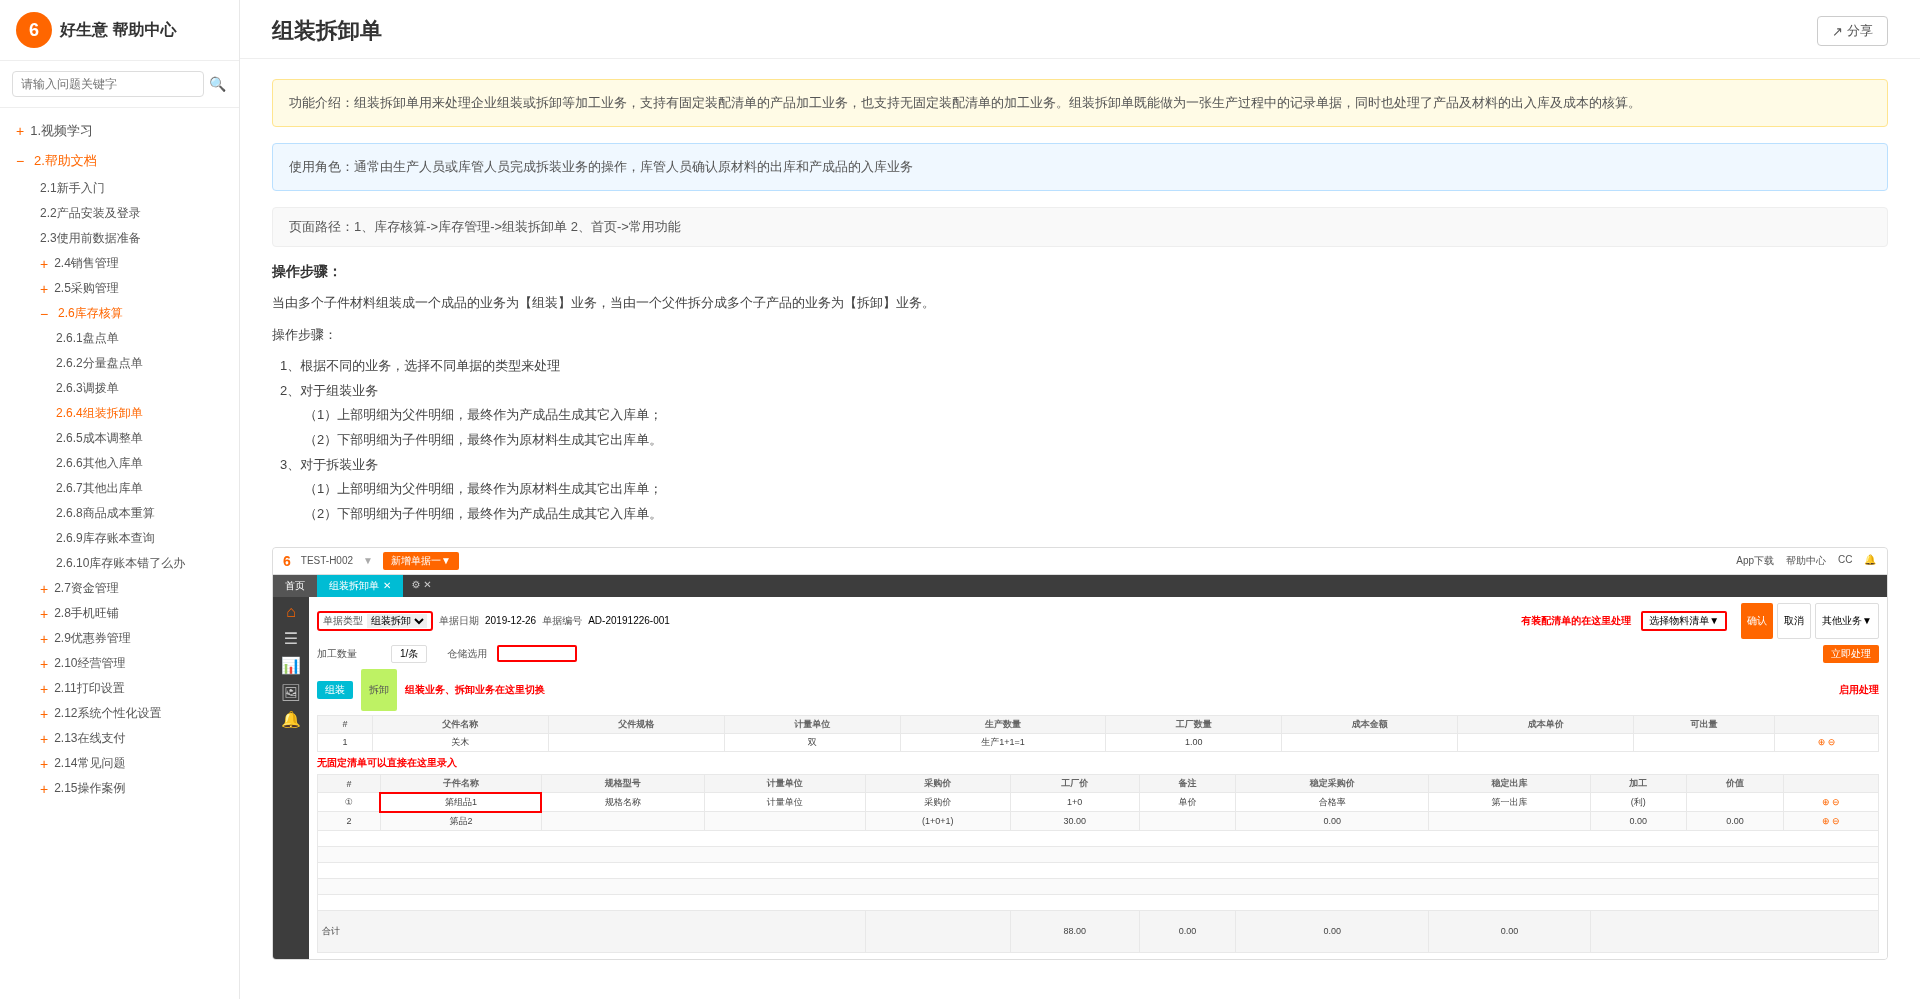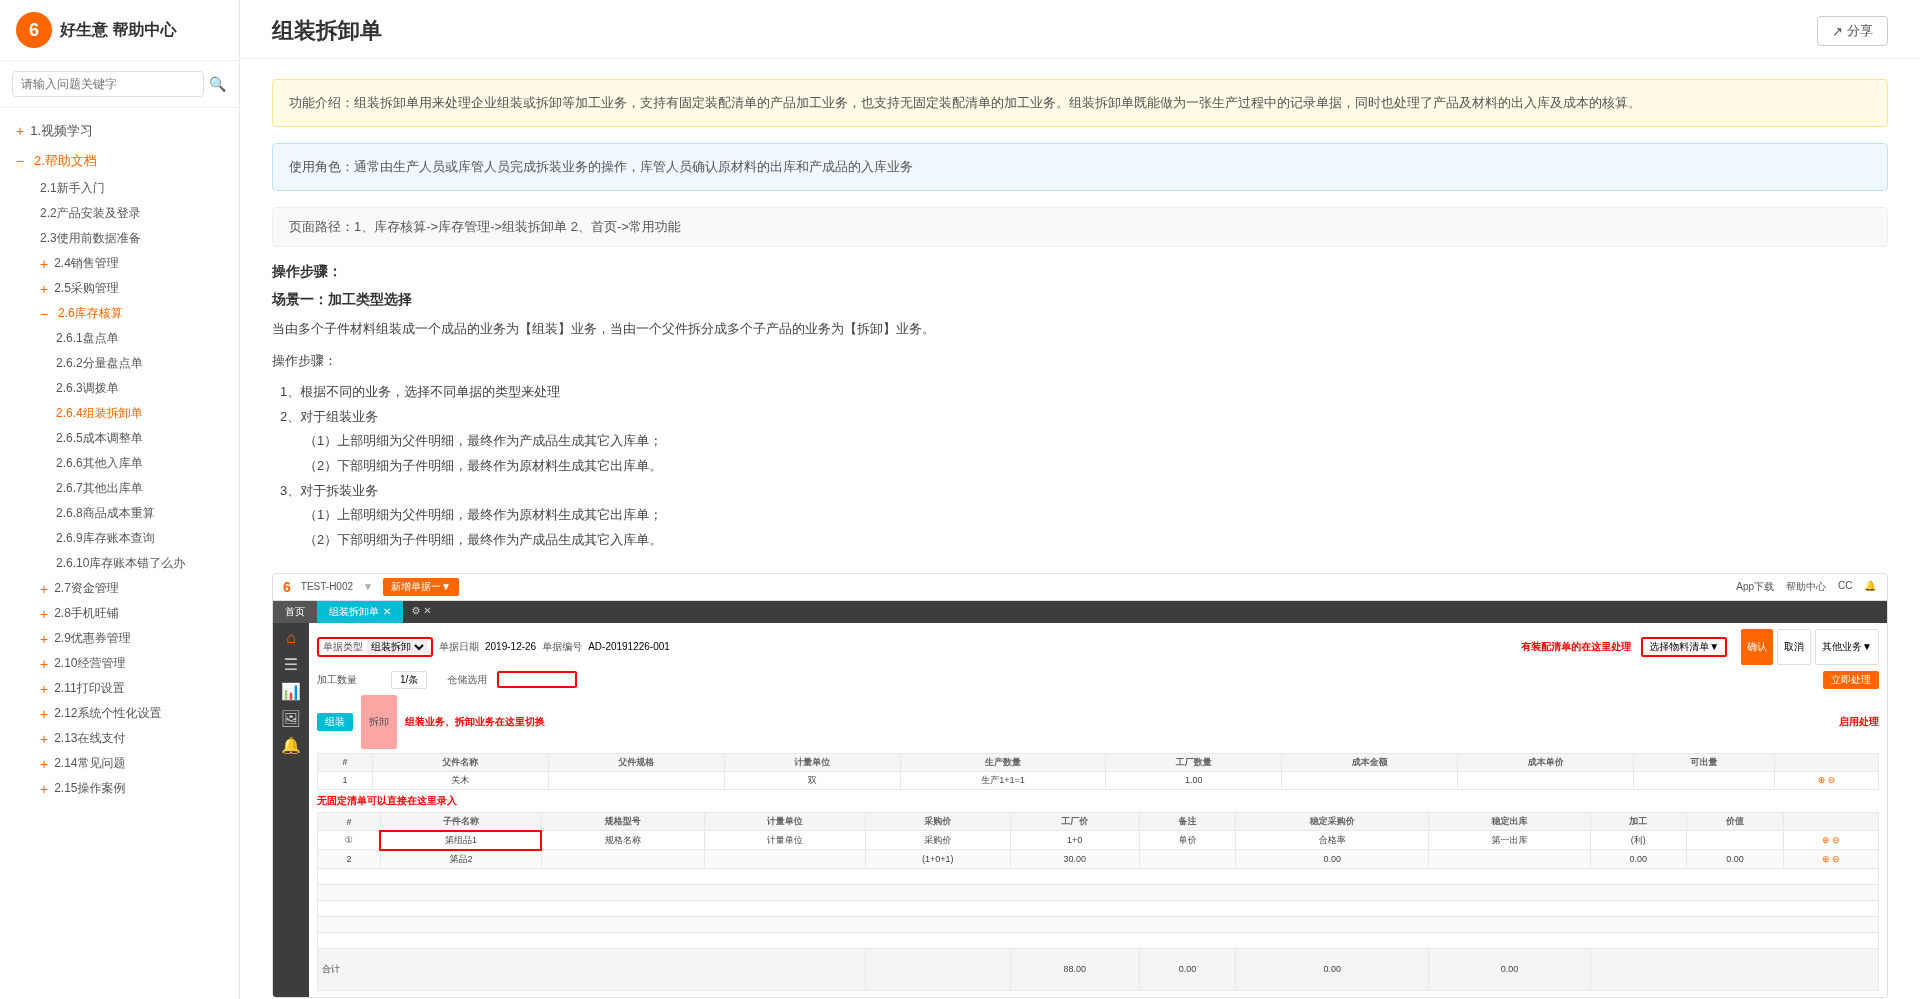--- a/index.html
+++ b/index.html
@@ -264,21 +264,20 @@
     <div class="info-box info-box-blue">
       <span>使用角色：通常由生产人员或库管人员完成拆装业务的操作，库管人员确认原材料的出库和产成品的入库业务</span>
     </div>
 
     <div class="breadcrumb-box">
       <span>页面路径：1、库存核算-&gt;库存管理-&gt;组装拆卸单  2、首页-&gt;常用功能</span>
     </div>
 
     <div class="section-title">操作步骤：</div>
 
-    <div class="sub-section-title">场景一：加工类型选择</div>
 
     <div class="content-text">当由多个子件材料组装成一个成品的业务为【组装】业务，当由一个父件拆分成多个子产品的业务为【拆卸】业务。</div>
 
     <div class="content-text">操作步骤：</div>
 
     <div class="step-list">
       <div class="step-item">1、根据不同的业务，选择不同单据的类型来处理</div>
       <div class="step-item">2、对于组装业务</div>
       <div class="sub-step">
         <div class="step-item">（1）上部明细为父件明细，最终作为产成品生成其它入库单；</div>
@@ -352,21 +351,21 @@
             <span style="color:#555;">加工数量</span>
             <span style="border:1px solid #ddd;border-radius:2px;padding:1px 8px;margin-left:24px;">1/条</span>
             <span style="color:#555;margin-left:10px;">仓储选用</span>
             <input style="border: 2px solid red; border-radius: 2px; padding: 1px 6px; font-size: 10px; width: 80px;" value="">
             <button style="background:#f60;color:#fff;border:none;border-radius:2px;padding:2px 8px;font-size:10px;cursor:pointer;margin-left:auto;">立即处理</button>
           </div>
 
           <div style="position:relative; margin-bottom:4px;">
             <div style="display:flex; align-items:center; gap:8px; font-size:10px;">
               <div style="background:#00bcd4;color:#fff;padding:2px 8px;border-radius:2px;font-size:10px;cursor:pointer;">组装</div>
-              <div style="background:#fca5a5;color:#555;padding:20px 8px;border-radius:2px;font-size:10px;cursor:pointer;">拆卸</div>
+              <div style="background:#bef264;color:#555;padding:14px 8px;border-radius:2px;font-size:10px;cursor:pointer;">拆卸</div>
               <span style="color:red;font-size:10px;font-weight:bold;">组装业务、拆卸业务在这里切换</span>
               <span style="margin-left:auto; color:red; font-size:10px; font-weight:bold;">启用处理</span>
             </div>
           </div>
 
           <table class="app-table" style="margin-bottom:4px;">
             <thead>
               <tr>
                 <th>#</th>
                 <th>父件名称</th>

